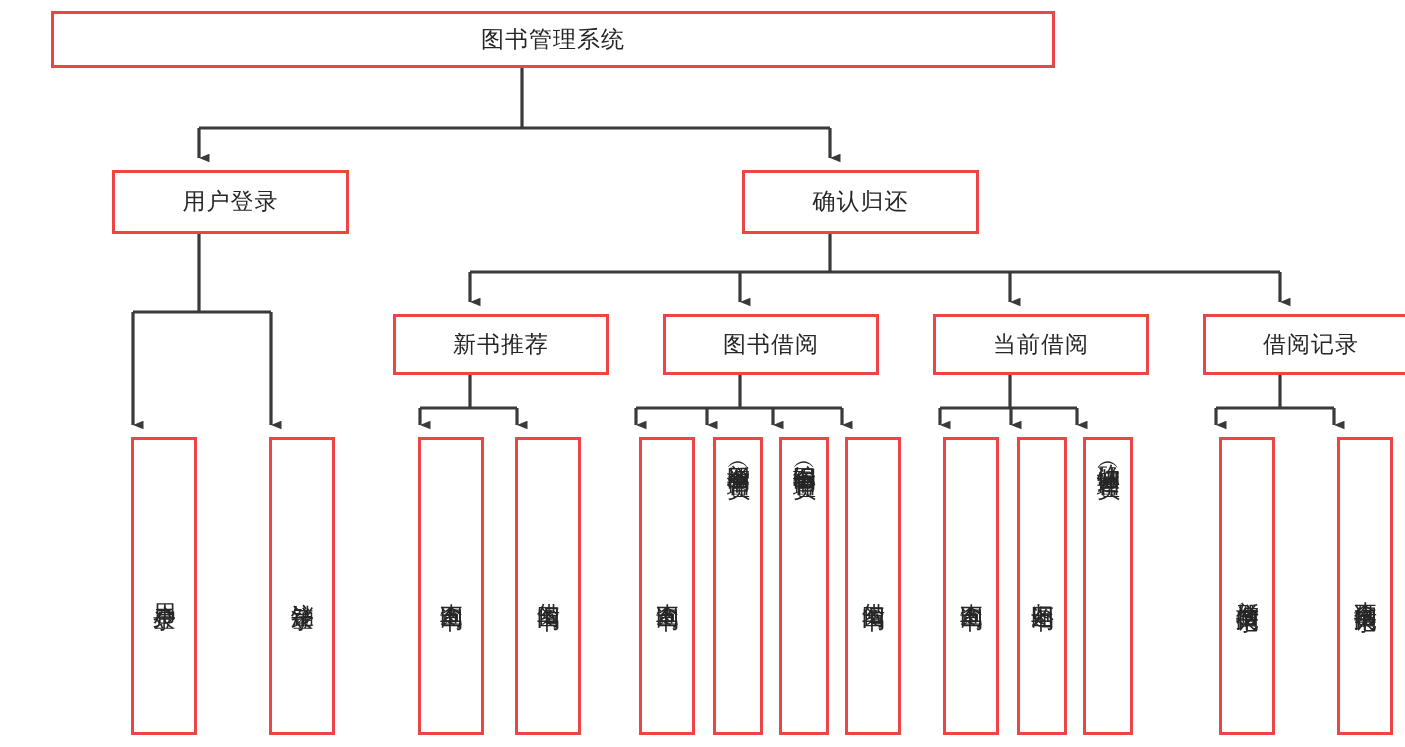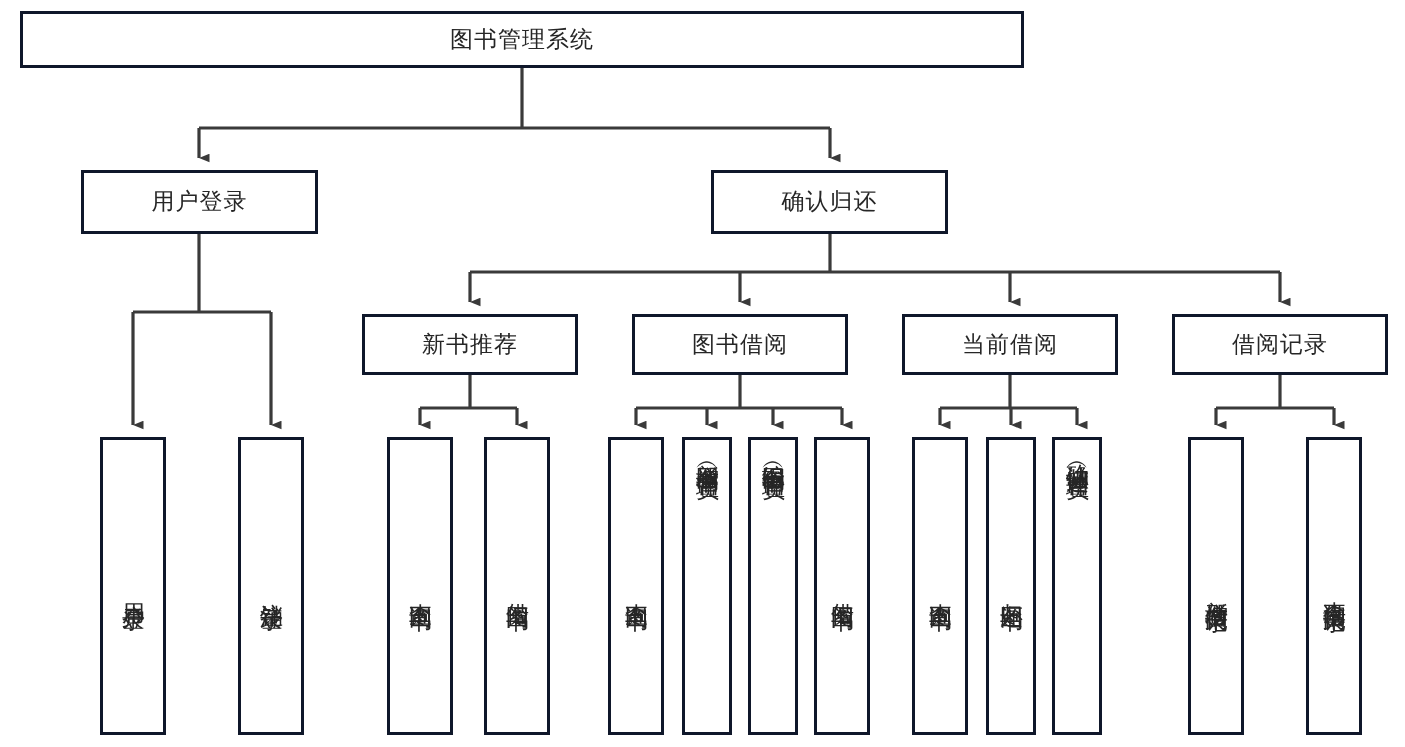--- a/index.html
+++ b/index.html
@@ -20,26 +20,27 @@
   svg#connector-layer {
     position: absolute;
     left: 0;
     top: 0;
     width: 1405px;
     height: 747px;
   }
   .node-box {
     position: absolute;
     box-sizing: border-box;
-    border: 3px solid #0f172a;
+    border: 3px solid #ef4444;
     background: #ffffff;
     display: flex;
     align-items: center;
     justify-content: center;
     z-index: 2;
+    margin-left: 31px;
   }
   .node-box.horizontal .node-label {
     font-size: 23px;
     color: #262626;
     letter-spacing: 1px;
     line-height: 1.1;
     white-space: nowrap;
   }
   .node-box.vertical {
     align-items: flex-start;

